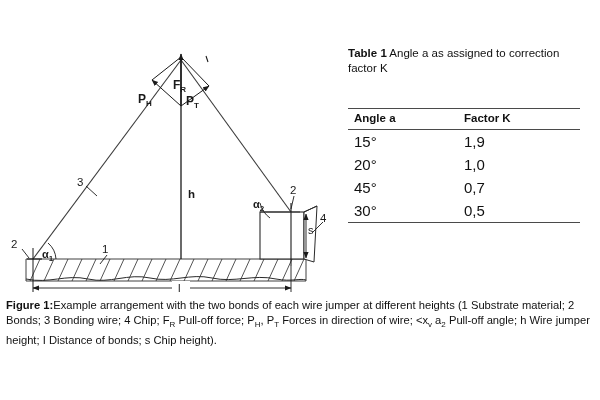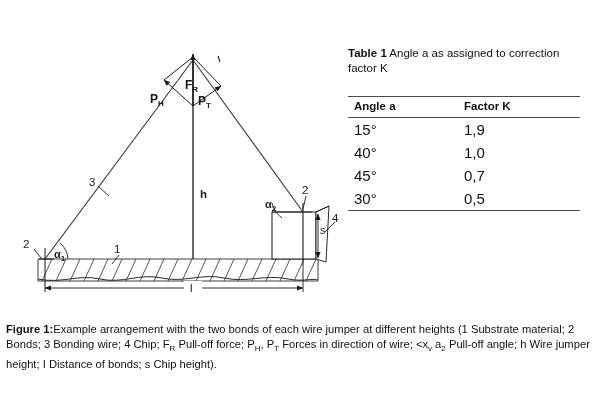--- a/index.html
+++ b/index.html
@@ -18,21 +18,21 @@
   #page {
     position: relative;
     width: 600px;
     height: 400px;
     background: #ffffff;
   }
 
   
   #figure-area {
     position: absolute;
-    left: 16px;
+    left: 4px;
     top: 0;
     width: 340px;
     height: 295px;
   }
   #figure-svg { display: block; }
 
   
   #table-area {
     position: absolute;
     left: 348px;
@@ -41,21 +41,21 @@
   }
   #table-title {
     font-size: 11.5px;
     line-height: 15px;
     color: #111;
     margin: 0 0 13px 0;
     width: 228px;
   }
   #table-title .tbl-strong { font-weight: bold; }
   #k-table {
-    margin-top: 20px;
+    margin-top: 32px;
     width: 232px;
     border-collapse: collapse;
     font-size: 11.5px;
   }
   #k-table thead th {
     text-align: left;
     font-weight: bold;
     font-size: 11.5px;
     padding: 3px 0 5px 6px;
     border-top: 1.6px solid #4a4a4a;
@@ -76,21 +76,20 @@
   
   #caption {
     position: absolute;
     left: 6px;
     top: 298px;
     width: 588px;
     font-size: 11.2px;
     line-height: 15.2px;
     color: #111;
     text-align: left;
-    margin-top: 24px;
   }
   #caption .cap-strong { font-weight: bold; }
   #caption sub { font-size: 8px; }
 
   .svg-label {
     font-family: "Liberation Sans", sans-serif;
     fill: #1a1a1a;
   }
 </style>
 </head>
@@ -250,21 +249,21 @@
           <th class="col-angle">Angle a</th>
           <th>Factor K</th>
         </tr>
       </thead>
       <tbody id="k-table-body">
           <tr>
             <td>15°</td>
             <td>1,9</td>
           </tr>
           <tr>
-            <td>40°</td>
+            <td>20°</td>
             <td>1,0</td>
           </tr>
           <tr>
             <td>45°</td>
             <td>0,7</td>
           </tr>
           <tr>
             <td>30°</td>
             <td>0,5</td>
           </tr>

